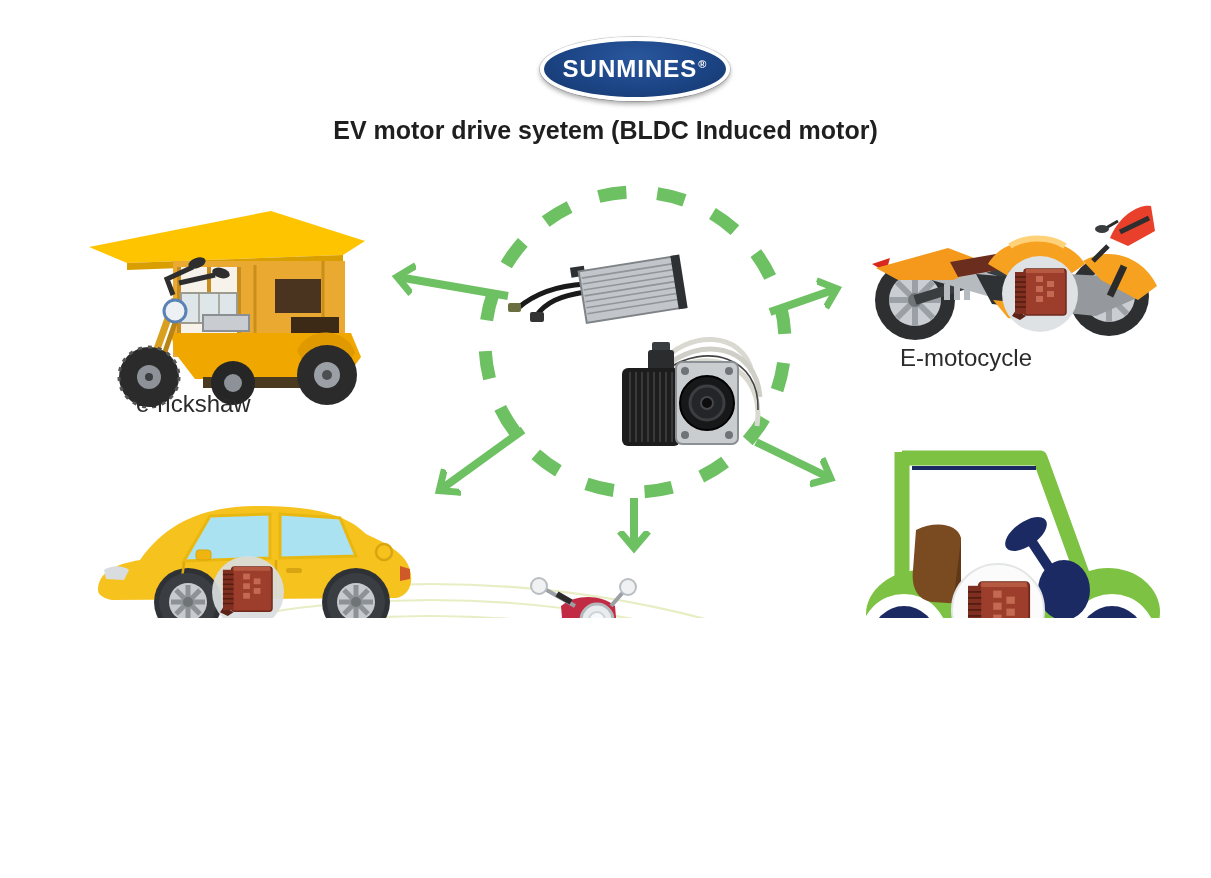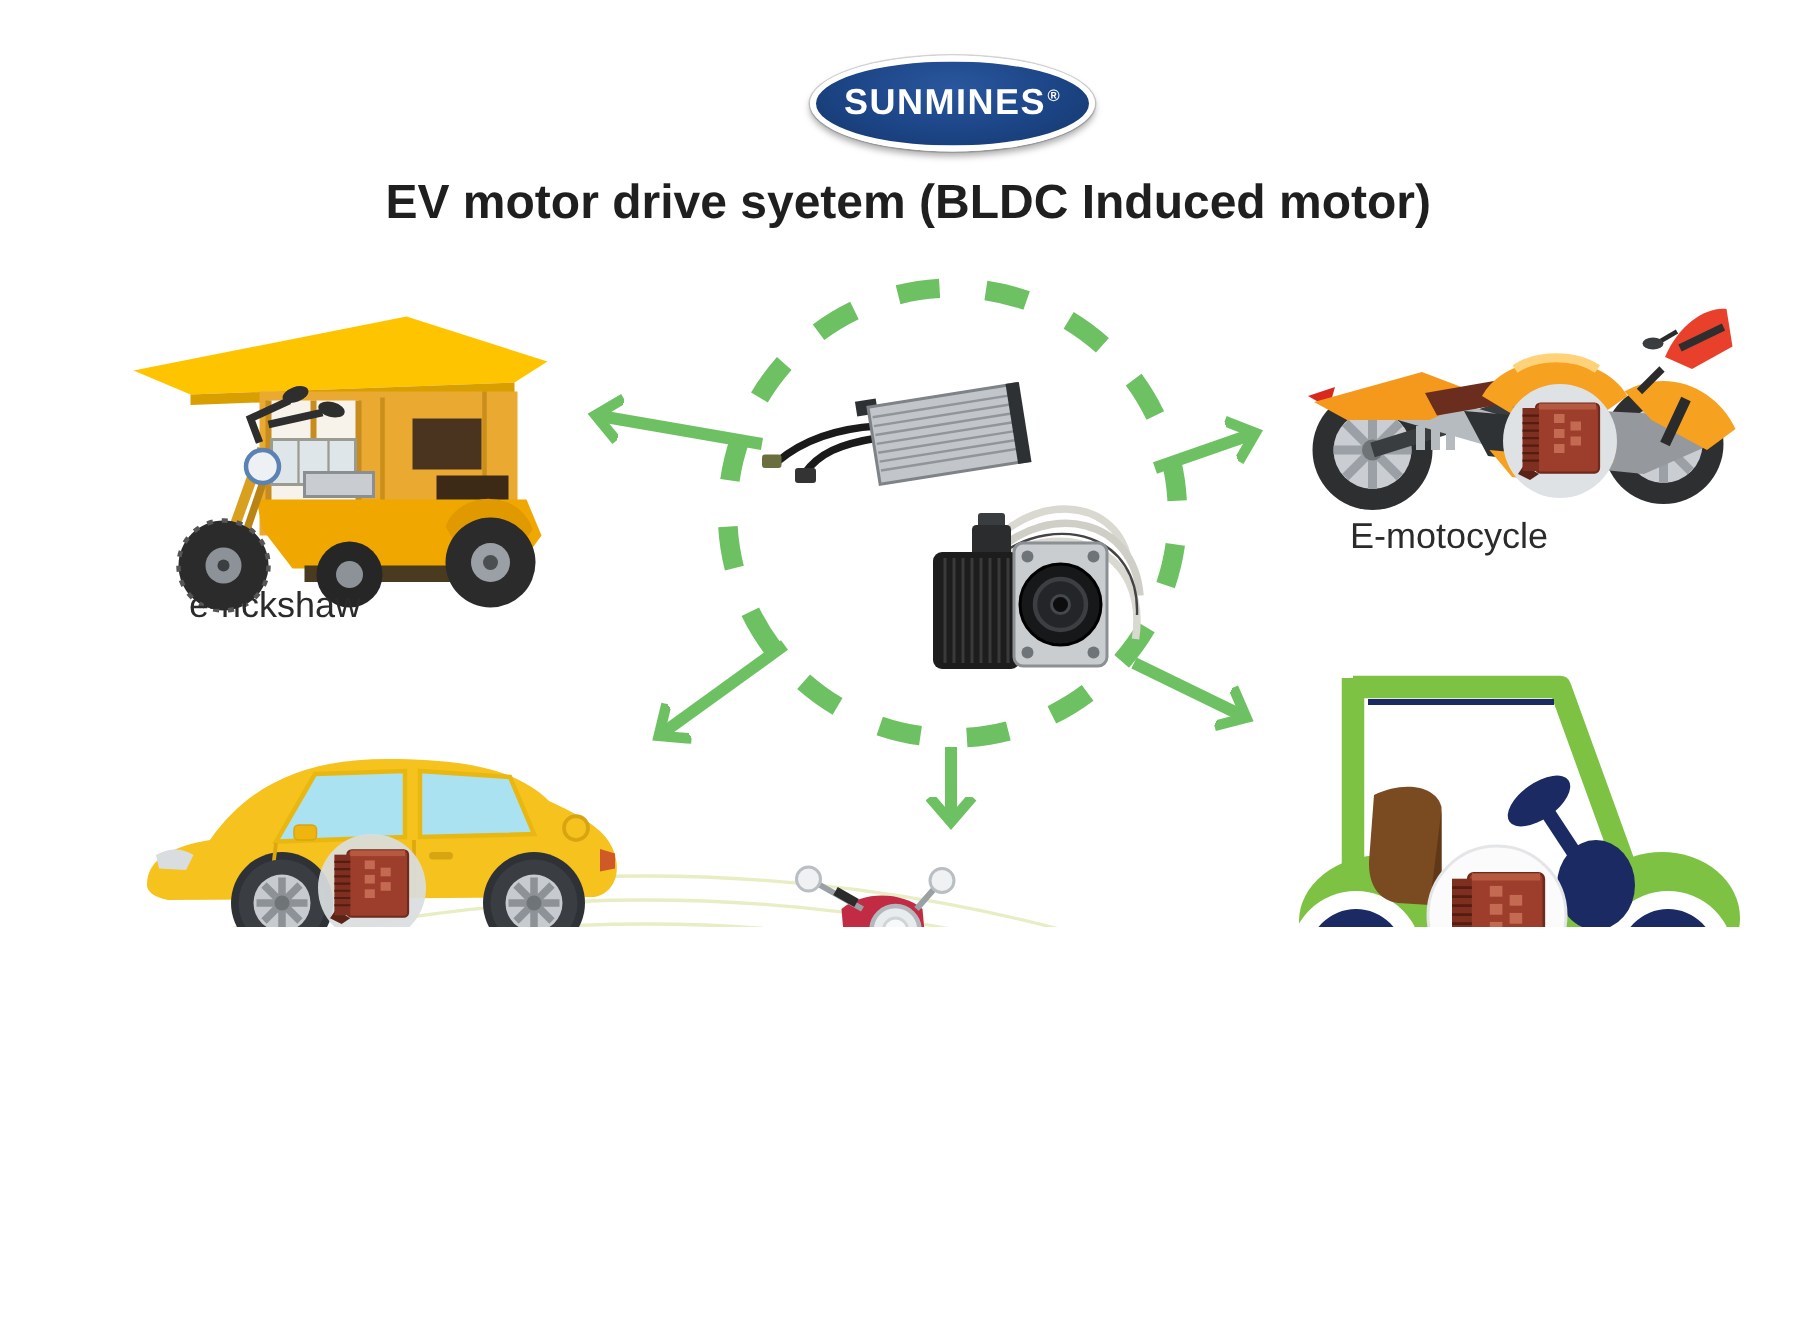--- a/index.html
+++ b/index.html
@@ -18,21 +18,21 @@
     box-shadow:0 3px 5px rgba(0,0,0,.35), 0 0 0 1px #d7d7d7;
     display:flex;align-items:center;justify-content:center;
   }
   .logo .logo-text{
     color:#fff;font-weight:bold;font-size:24px;letter-spacing:1px;line-height:1;
   }
   .logo sup{font-size:11px;vertical-align:super;margin-left:1px;}
   
   .title{
     position:absolute;left:0;top:116px;width:1211px;text-align:center;z-index:3;
-    font-size:32px;font-weight:bold;color:#1f1f1f;letter-spacing:0px;
+    font-size:25px;font-weight:bold;color:#1f1f1f;letter-spacing:0px;
   }
   
   .vlabel{
     position:absolute;z-index:4;text-align:left;
     font-size:24px;color:#2b2b2b;font-weight:400;
   }
   #center-art{position:absolute;left:0;top:0;z-index:1;}
   .veh{position:absolute;z-index:2;}
 </style>
 </head>
@@ -342,16 +342,16 @@
       <circle cx="256" cy="196" r="32" fill="#1b2a63"></circle>
       <circle cx="256" cy="196" r="19" fill="#ffffff"></circle>
       <circle cx="256" cy="196" r="9" fill="#1b2a63"></circle>
     </g>
     <g>
       <circle cx="142" cy="168" r="46" fill="#fbfbfb" stroke="#e3e5e7" stroke-width="2"></circle>
       <use href="#motorBlock" x="106" y="136" width="72" height="66"></use>
     </g>
   </svg>
 
-  <div class="vlabel" style="left:126px;top:390px;width:205px">e-rickshaw</div>
+  <div class="vlabel" style="left:136px;top:390px;width:205px">e-rickshaw</div>
   <div class="vlabel" style="left:900px;top:344px;width:230px">E-motocycle</div>
 
 </div>
 
 </body></html>

